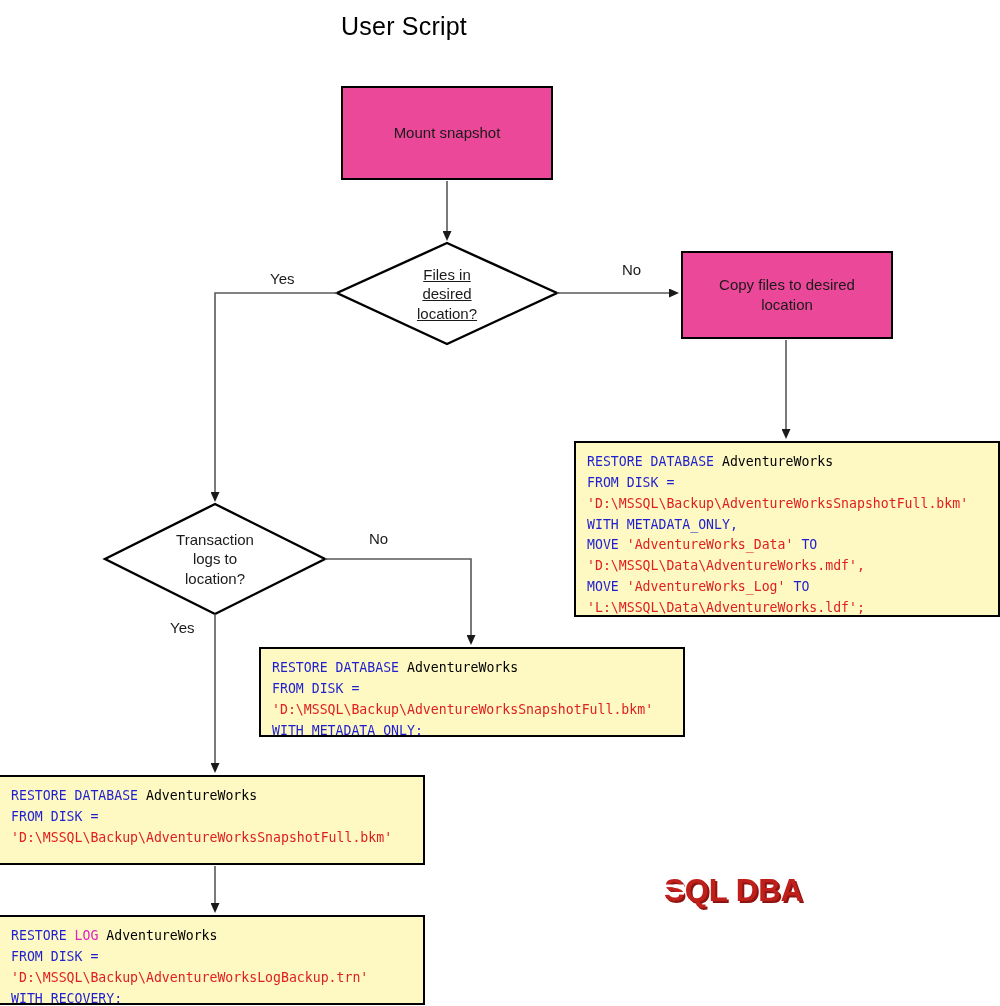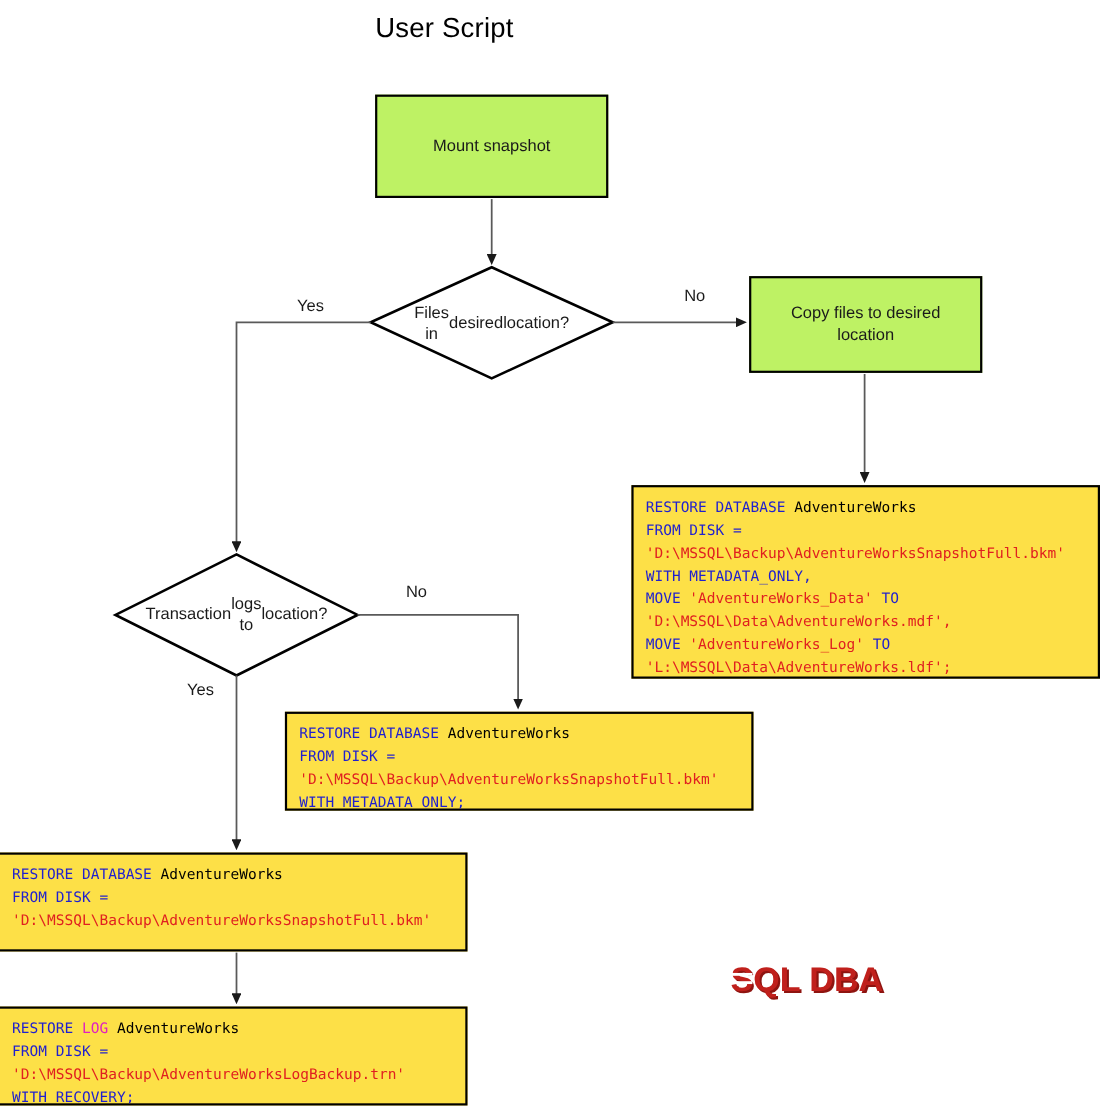--- a/index.html
+++ b/index.html
@@ -28,21 +28,21 @@
     width: 808px;
     text-align: center;
     font-size: 25px;
     color: #000000;
     letter-spacing: 0.2px;
   }
 
   
   .proc-box {
     border: 2px solid #000000;
-    background: #bef264;
+    background: #ec4899;
     box-sizing: border-box;
     display: flex;
     align-items: center;
     justify-content: center;
     text-align: center;
     font-size: 15px;
     color: #1a1a1a;
     line-height: 1.35;
     padding: 4px 14px;
   }
@@ -66,21 +66,21 @@
     white-space: nowrap;
   }
   #label-yes-1 { left: 270px; top: 270px; }
   #label-no-1  { left: 622px; top: 261px; }
   #label-no-2  { left: 369px; top: 530px; }
   #label-yes-2 { left: 170px; top: 619px; }
 
   
   .sql-box {
     border: 2px solid #000000;
-    background: #fde047;
+    background: #fef9c3;
     box-sizing: border-box;
     font-family: "DejaVu Sans Mono", monospace;
     font-size: 13.2px;
     line-height: 1.58;
     padding: 9px 11px 8px 11px;
     white-space: pre;
     color: #000000;
     overflow: hidden;
   }
   .kw   { color: #1f1fd0; }
@@ -140,27 +140,27 @@
 <div class="abs" id="page-title">User Script</div>
 
 <div class="abs proc-box" id="box-mount">
   <span>Mount snapshot</span>
 </div>
 
 <div class="abs proc-box" id="box-copy">
   <span>Copy files to desired location</span>
 </div>
 
-<div class="diamond-label" style="left:377px; top:263px; width:140px; height:62px; ">
+<div class="diamond-label" style="left:377px; top:263px; width:140px; height:62px; flex-direction:column;text-decoration:underline;">
   <span>Files in</span>
   <span>desired</span>
   <span>location?</span>
 </div>
 
-<div class="diamond-label" style="left:145px; top:528px; width:140px; height:62px; flex-direction:row;">
+<div class="diamond-label" style="left:145px; top:528px; width:140px; height:62px; flex-direction:column;">
   <span>Transaction</span>
   <span>logs to</span>
   <span>location?</span>
 </div>
 
 <div class="abs branch-label" id="label-yes-1">Yes</div>
 <div class="abs branch-label" id="label-no-1">No</div>
 <div class="abs branch-label" id="label-no-2">No</div>
 <div class="abs branch-label" id="label-yes-2">Yes</div>
 

